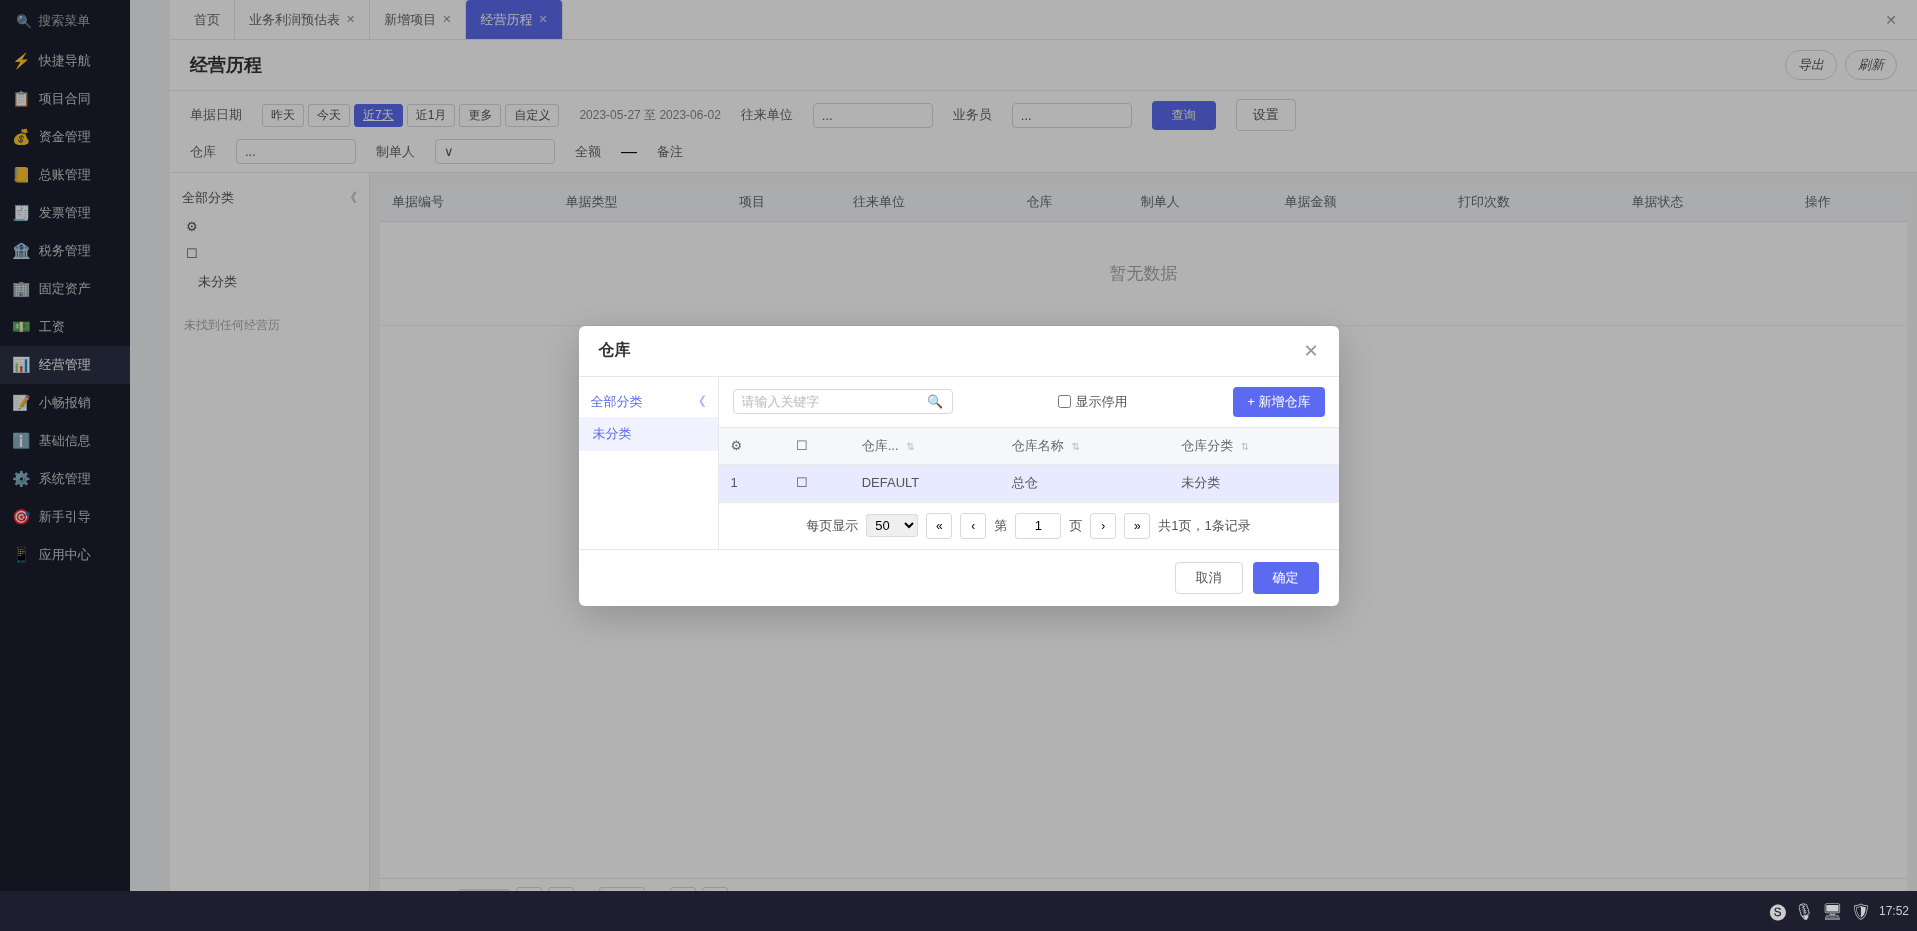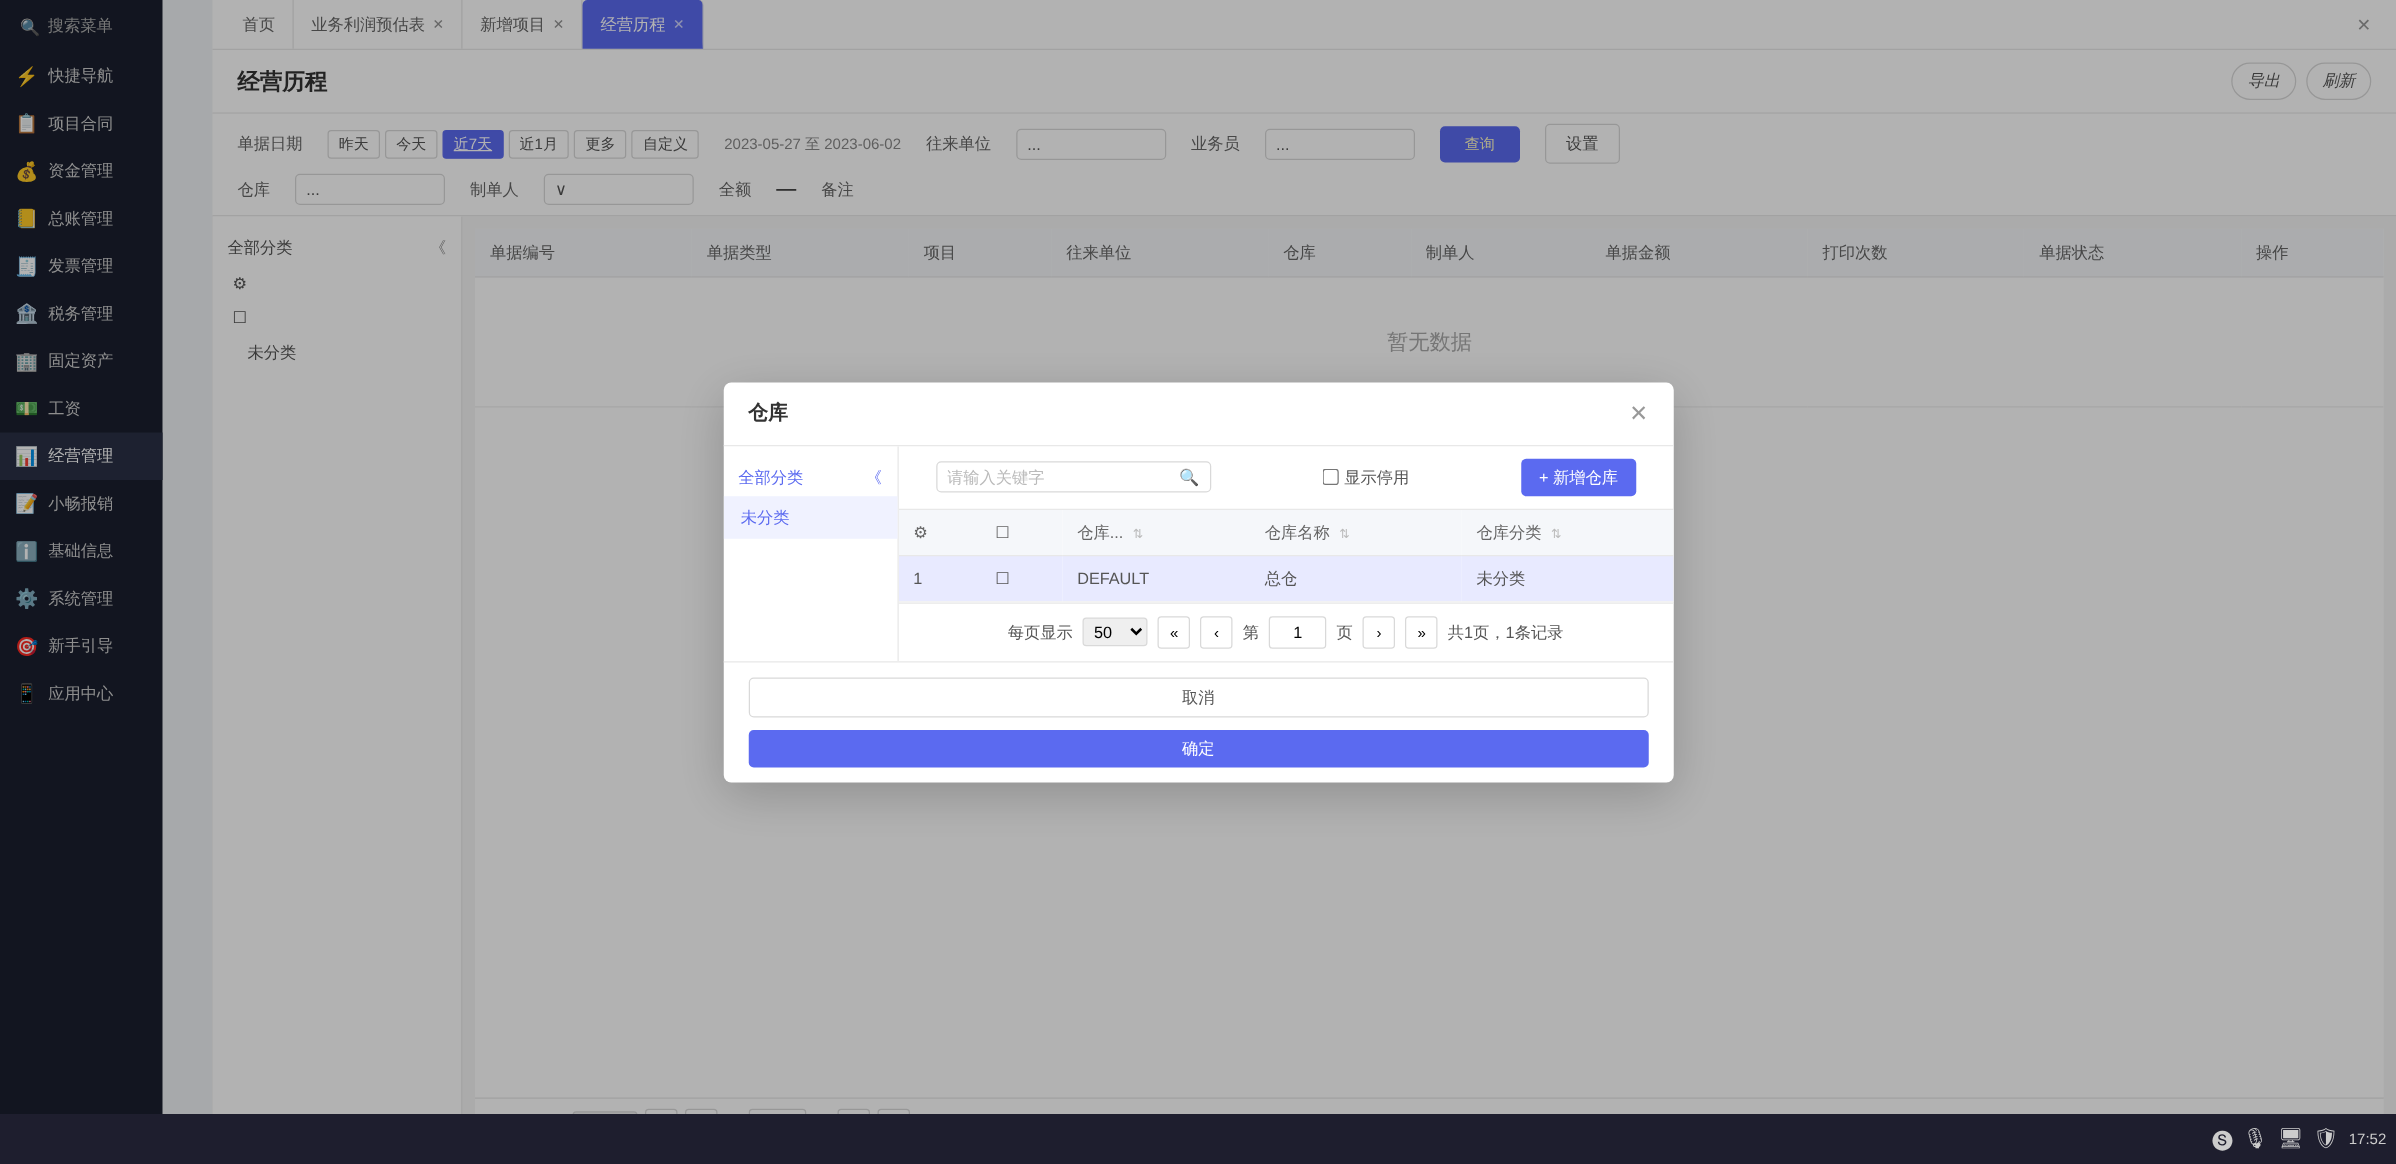--- a/index.html
+++ b/index.html
@@ -319,21 +319,21 @@
       cursor: pointer;
     }
     .modal-sidebar-item.active { background: #f0f2ff; color: #5b6af0; }
     .modal-main {
       flex: 1;
       display: flex;
       flex-direction: column;
       overflow: hidden;
     }
     .modal-toolbar {
-      padding: 10px 30px;
+      padding: 10px 14px;
       display: flex;
       align-items: center;
       justify-content: space-between;
       border-bottom: 1px solid #e8e8e8;
       flex-shrink: 0;
     }
     .modal-search {
       display: flex;
       align-items: center;
       border: 1px solid #d9d9d9;
@@ -405,21 +405,20 @@
       gap: 8px;
       flex-shrink: 0;
     }
     .modal-footer {
       padding: 12px 20px;
       border-top: 1px solid #e8e8e8;
       display: flex;
       justify-content: flex-end;
       gap: 10px;
       flex-shrink: 0;
-      flex-direction: column;
     }
     .btn-cancel {
       border: 1px solid #d9d9d9;
       background: #fff;
       border-radius: 4px;
       padding: 6px 20px;
       font-size: 13px;
       cursor: pointer;
       color: #555;
     }
@@ -604,20 +603,21 @@
     <div class="left-panel">
       <div class="left-panel-header">
         <span>全部分类</span>
         <span class="collapse-btn">《</span>
       </div>
       <div class="tree-item">⚙</div>
       <div class="tree-item">☐</div>
       <div class="tree-item tree-child">
         <span>未分类</span>
       </div>
+      <div style="padding: 20px 14px; font-size: 12px; color: #aaa;">未找到任何经营历</div>
     </div>
 
     <div class="right-panel">
       <div class="table-area">
         <table>
           <thead>
             <tr>
               <th>单据编号</th>
               <th>单据类型</th>
               <th>项目</th>

